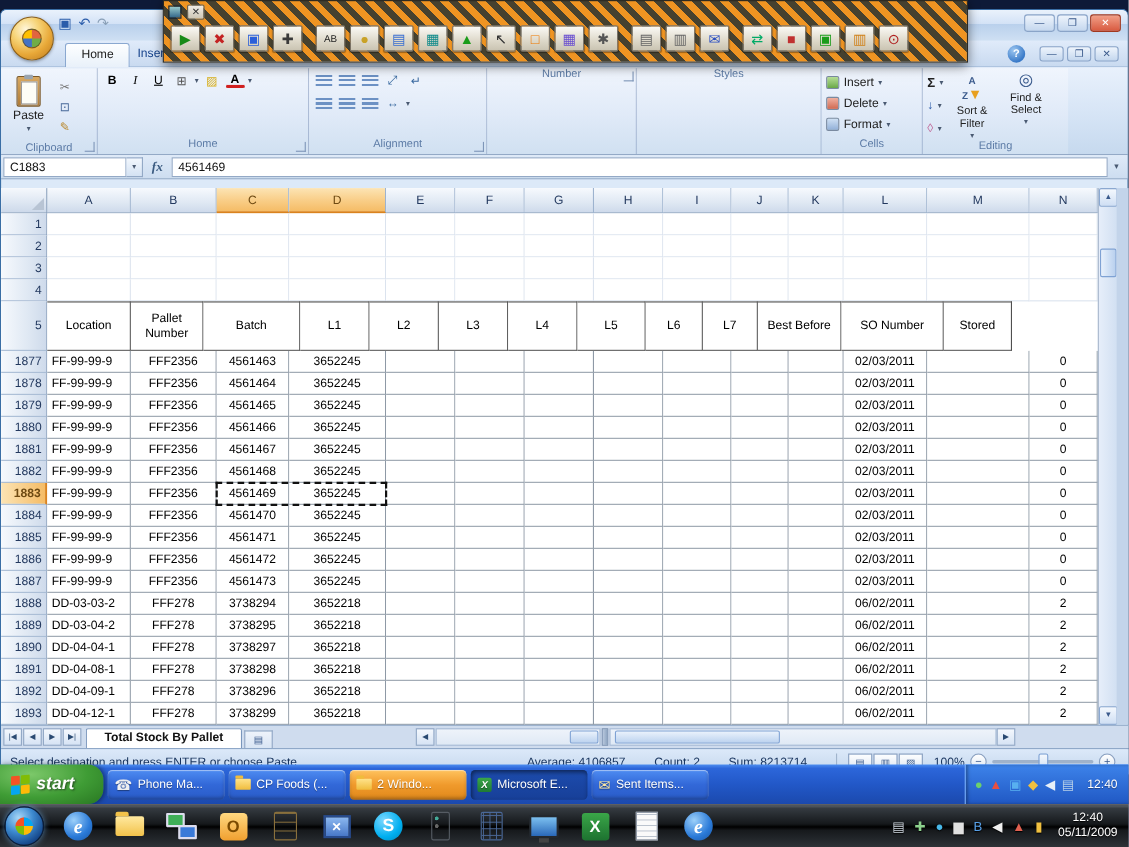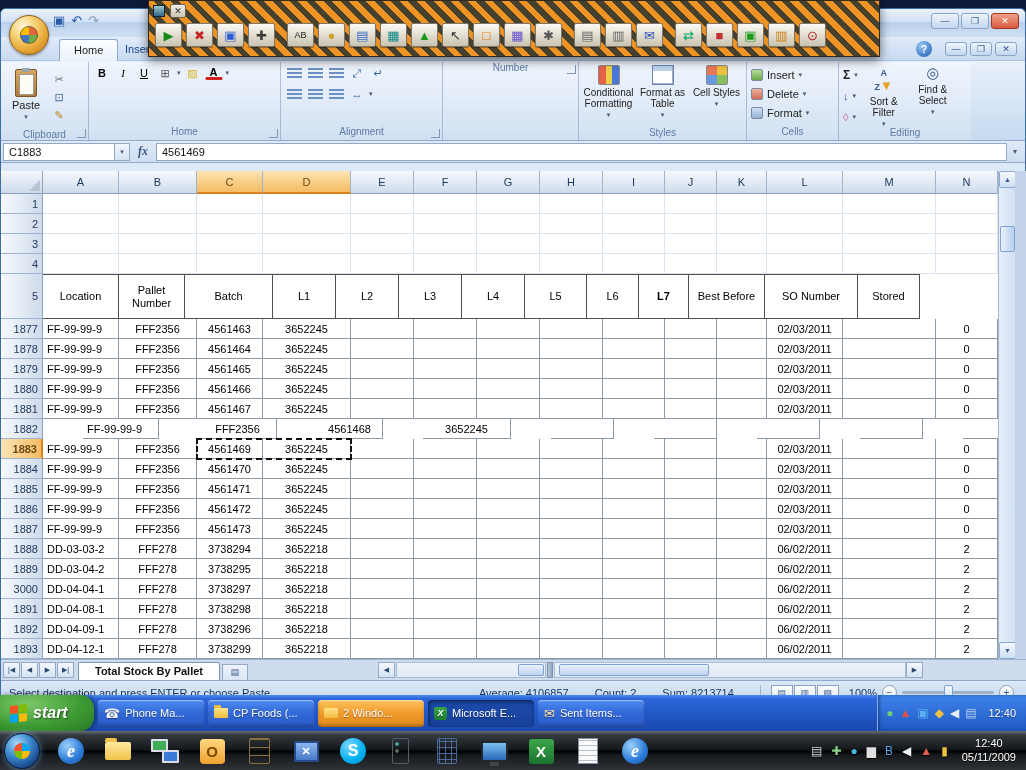--- a/index.html
+++ b/index.html
@@ -252,37 +252,20 @@
         </div>
       </div>
       <div class="glabel"><span>Alignment</span><span class="dlg"></span></div>
     </div>
 
     <div class="group" style="width:136px;">
       <div class="glabel"><span>Number</span><span class="dlg"></span></div>
     </div>
 
     <div class="group" style="width:168px;">
-      <div class="gbody rrow" style="align-items:flex-start;">
-        <div class="stylebtn">
-          <div class="ic-cf"></div>
-          <span>Conditional Formatting</span>
-            <span class="dd">▾</span>
-        </div>
-        <div class="stylebtn">
-          <div class="ic-ft"></div>
-          <span>Format as Table</span>
-            <span class="dd">▾</span>
-        </div>
-        <div class="stylebtn">
-          <div class="ic-cs"></div>
-          <span>Cell Styles</span>
-            <span class="dd">▾</span>
-        </div>
-      </div>
       <div class="glabel"><span>Styles</span></div>
     </div>
 
     <div class="group" style="width:92px;">
       <div class="gbody">
         <div class="cellrow">
             <i class="mi" style="background:linear-gradient(#b8e098,#6aa848);"></i>
             <span>Insert</span>
             <span class="dd">▾</span>
           </div>
@@ -432,21 +415,21 @@
           <div class="rowhdr">5</div>
           <div class="cell dark al" style="width: 76px;">Location</div>
           <div class="cell dark ac" style="width: 66px;">Pallet Number</div>
           <div class="cell dark ac" style="width: 88px;">Batch</div>
           <div class="cell dark ac" style="width: 63px;">L1</div>
           <div class="cell dark ac" style="width: 63px;">L2</div>
           <div class="cell dark ac" style="width: 63px;">L3</div>
           <div class="cell dark ac" style="width: 63px;">L4</div>
           <div class="cell dark ac" style="width: 62px;">L5</div>
           <div class="cell dark ac" style="width: 52px;">L6</div>
-          <div class="cell dark ac" style="width: 50px; font-weight: bold;">L7</div>
+          <div class="cell dark ac" style="width: 50px;">L7</div>
           <div class="cell dark ac" style="width: 76px;">Best Before</div>
           <div class="cell dark ac" style="width: 93px;">SO Number</div>
           <div class="cell dark ac" style="width: 62px;">Stored</div>
         </div>
         <div class="grow " style="height: 20px;">
           <div class="rowhdr">1877</div>
           <div class="cell dark al" style="width: 76px;">FF-99-99-9</div>
           <div class="cell dark ac" style="width: 78px;">FFF2356</div>
           <div class="cell dark ac" style="width: 66px;">4561463</div>
           <div class="cell dark ac" style="width: 88px;">3652245</div>
@@ -522,21 +505,21 @@
           <div class="cell dark ac" style="width: 63px;"></div>
           <div class="cell dark ac" style="width: 63px;"></div>
           <div class="cell dark ac" style="width: 63px;"></div>
           <div class="cell dark ac" style="width: 62px;"></div>
           <div class="cell dark ac" style="width: 52px;"></div>
           <div class="cell dark ac" style="width: 50px;"></div>
           <div class="cell dark ac" style="width: 76px;">02/03/2011</div>
           <div class="cell dark ac" style="width: 93px;"></div>
           <div class="cell dark ac" style="width: 62px;">0</div>
         </div>
-        <div class="grow " style="height: 20px; gap: 40px;">
+        <div class="grow " style="height: 20px;">
           <div class="rowhdr">1882</div>
           <div class="cell dark al" style="width: 76px;">FF-99-99-9</div>
           <div class="cell dark ac" style="width: 78px;">FFF2356</div>
           <div class="cell dark ac" style="width: 66px;">4561468</div>
           <div class="cell dark ac" style="width: 88px;">3652245</div>
           <div class="cell dark ac" style="width: 63px;"></div>
           <div class="cell dark ac" style="width: 63px;"></div>
           <div class="cell dark ac" style="width: 63px;"></div>
           <div class="cell dark ac" style="width: 63px;"></div>
           <div class="cell dark ac" style="width: 62px;"></div>
@@ -659,21 +642,21 @@
           <div class="cell dark ac" style="width: 63px;"></div>
           <div class="cell dark ac" style="width: 63px;"></div>
           <div class="cell dark ac" style="width: 62px;"></div>
           <div class="cell dark ac" style="width: 52px;"></div>
           <div class="cell dark ac" style="width: 50px;"></div>
           <div class="cell dark ac" style="width: 76px;">06/02/2011</div>
           <div class="cell dark ac" style="width: 93px;"></div>
           <div class="cell dark ac" style="width: 62px;">2</div>
         </div>
         <div class="grow " style="height: 20px;">
-          <div class="rowhdr">3000</div>
+          <div class="rowhdr">1890</div>
           <div class="cell dark al" style="width: 76px;">DD-04-04-1</div>
           <div class="cell dark ac" style="width: 78px;">FFF278</div>
           <div class="cell dark ac" style="width: 66px;">3738297</div>
           <div class="cell dark ac" style="width: 88px;">3652218</div>
           <div class="cell dark ac" style="width: 63px;"></div>
           <div class="cell dark ac" style="width: 63px;"></div>
           <div class="cell dark ac" style="width: 63px;"></div>
           <div class="cell dark ac" style="width: 63px;"></div>
           <div class="cell dark ac" style="width: 62px;"></div>
           <div class="cell dark ac" style="width: 52px;"></div>

